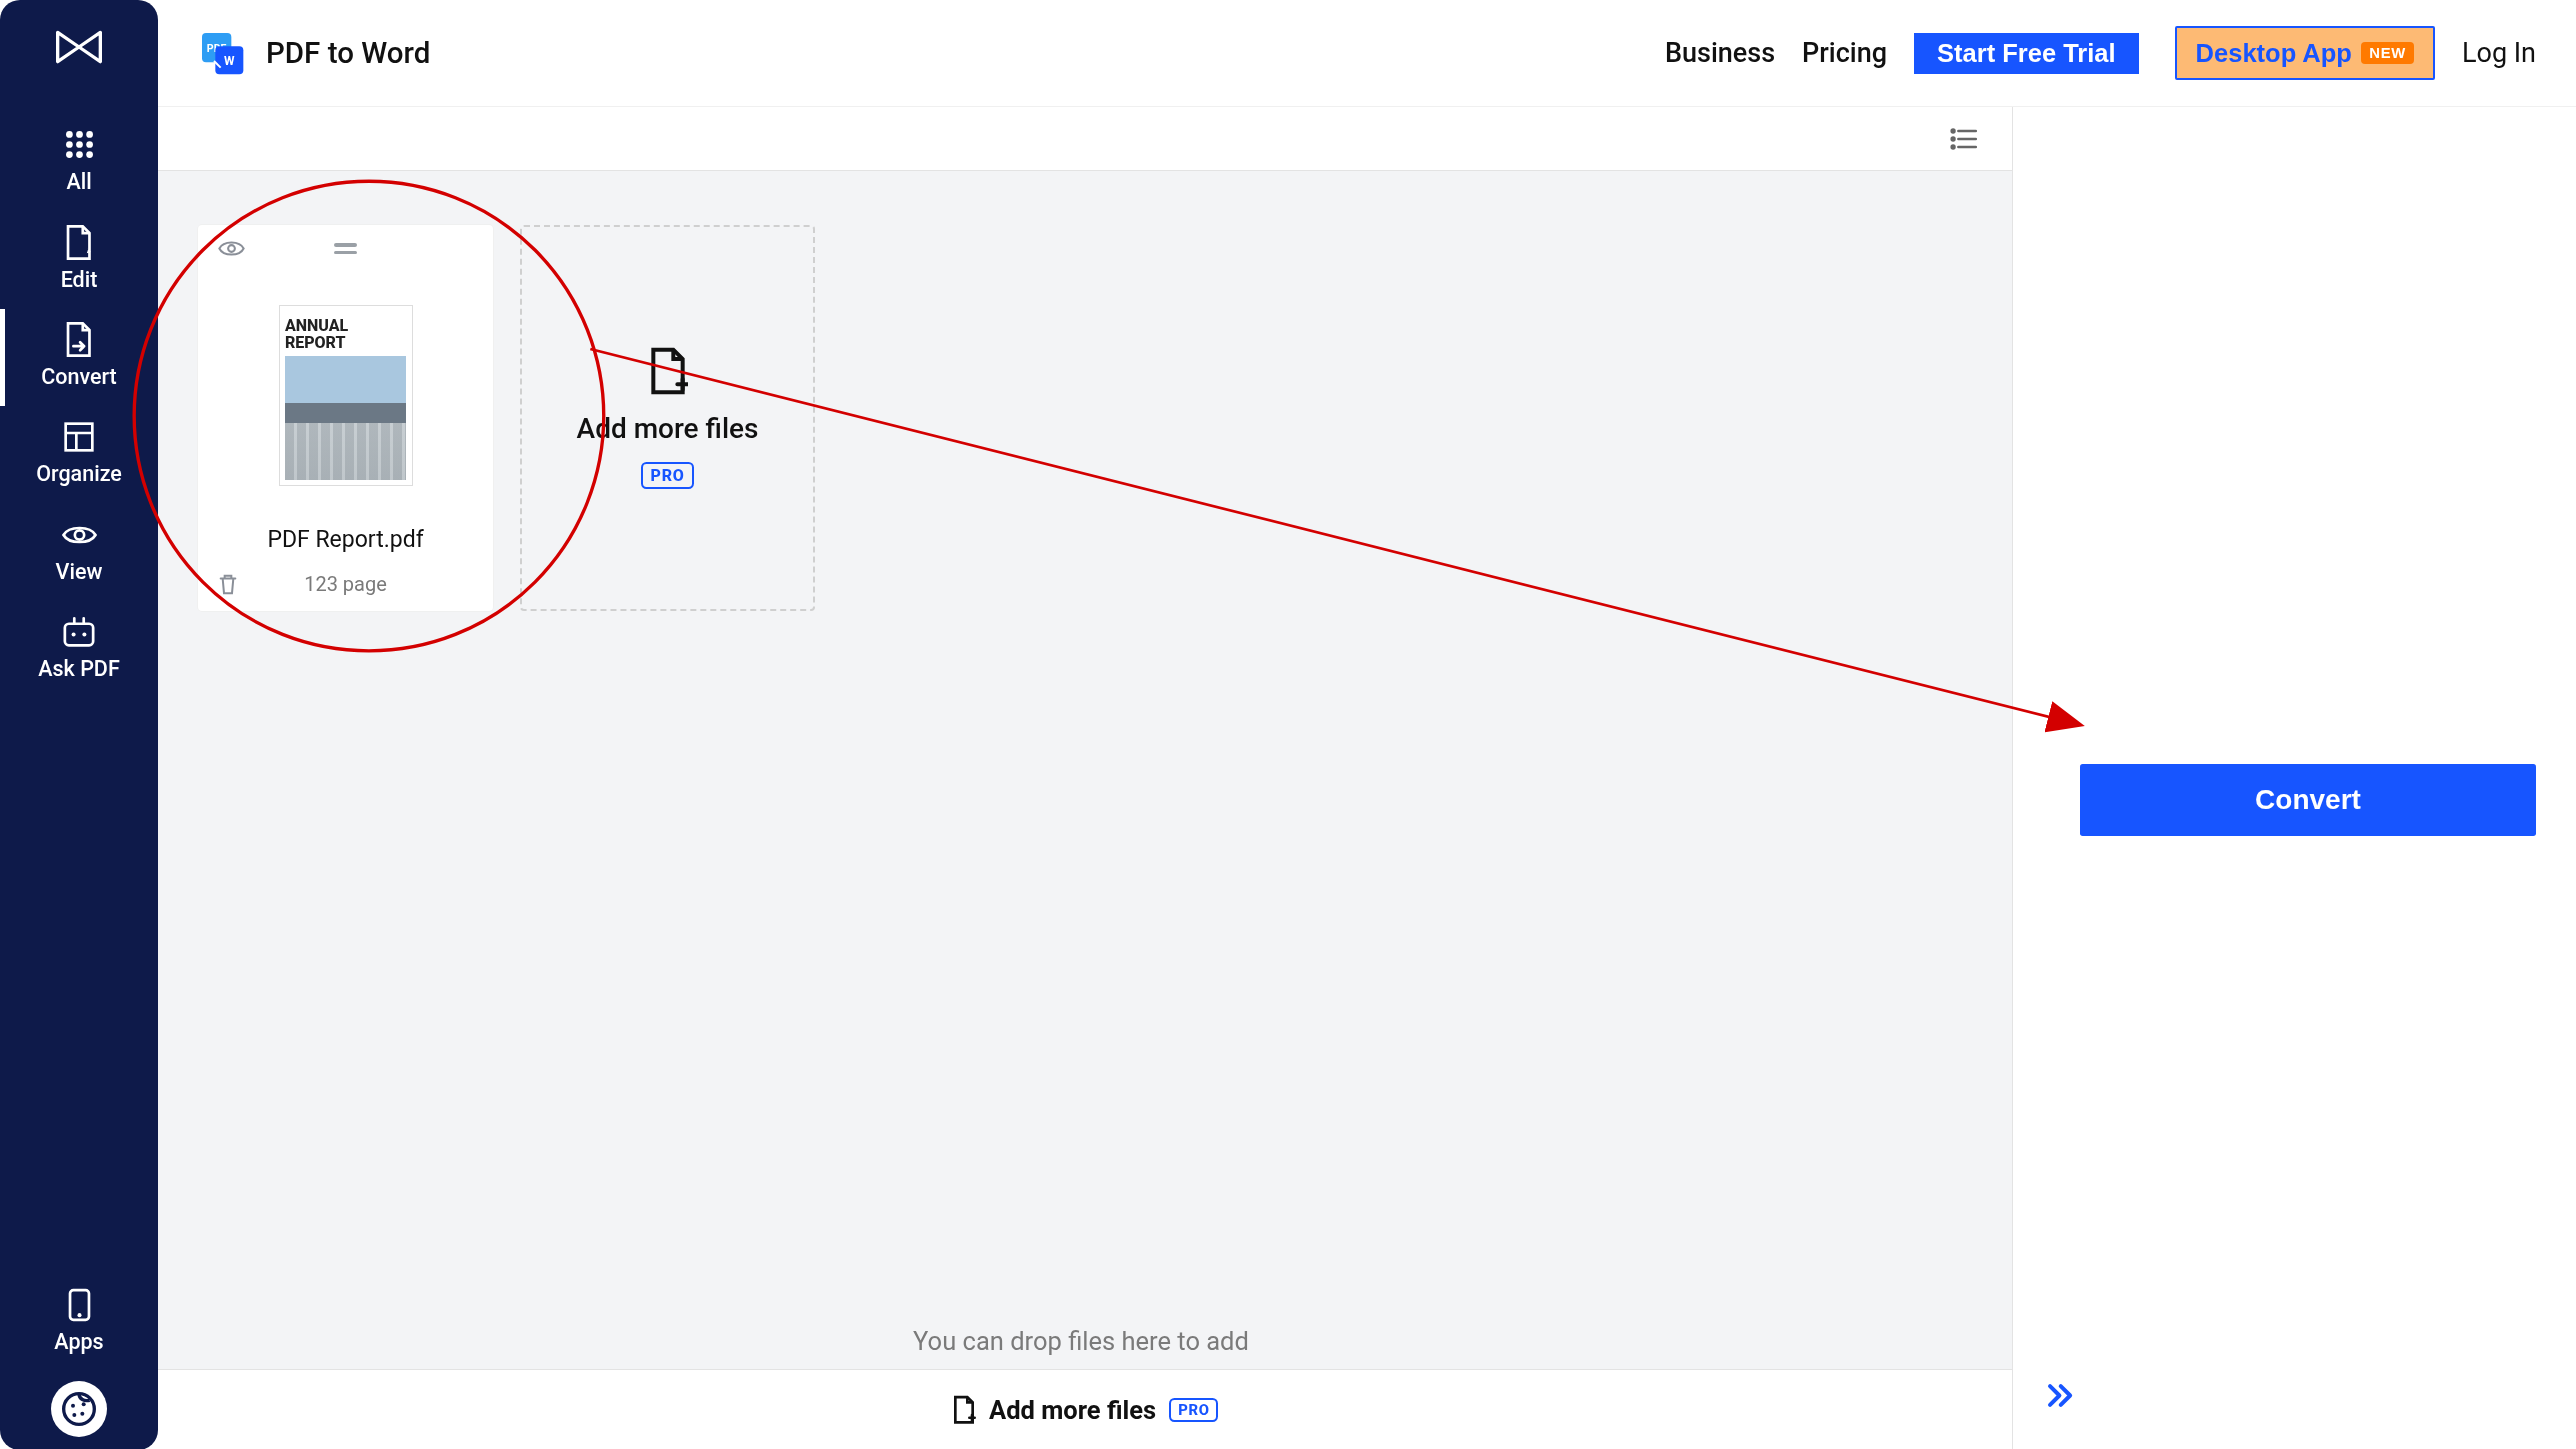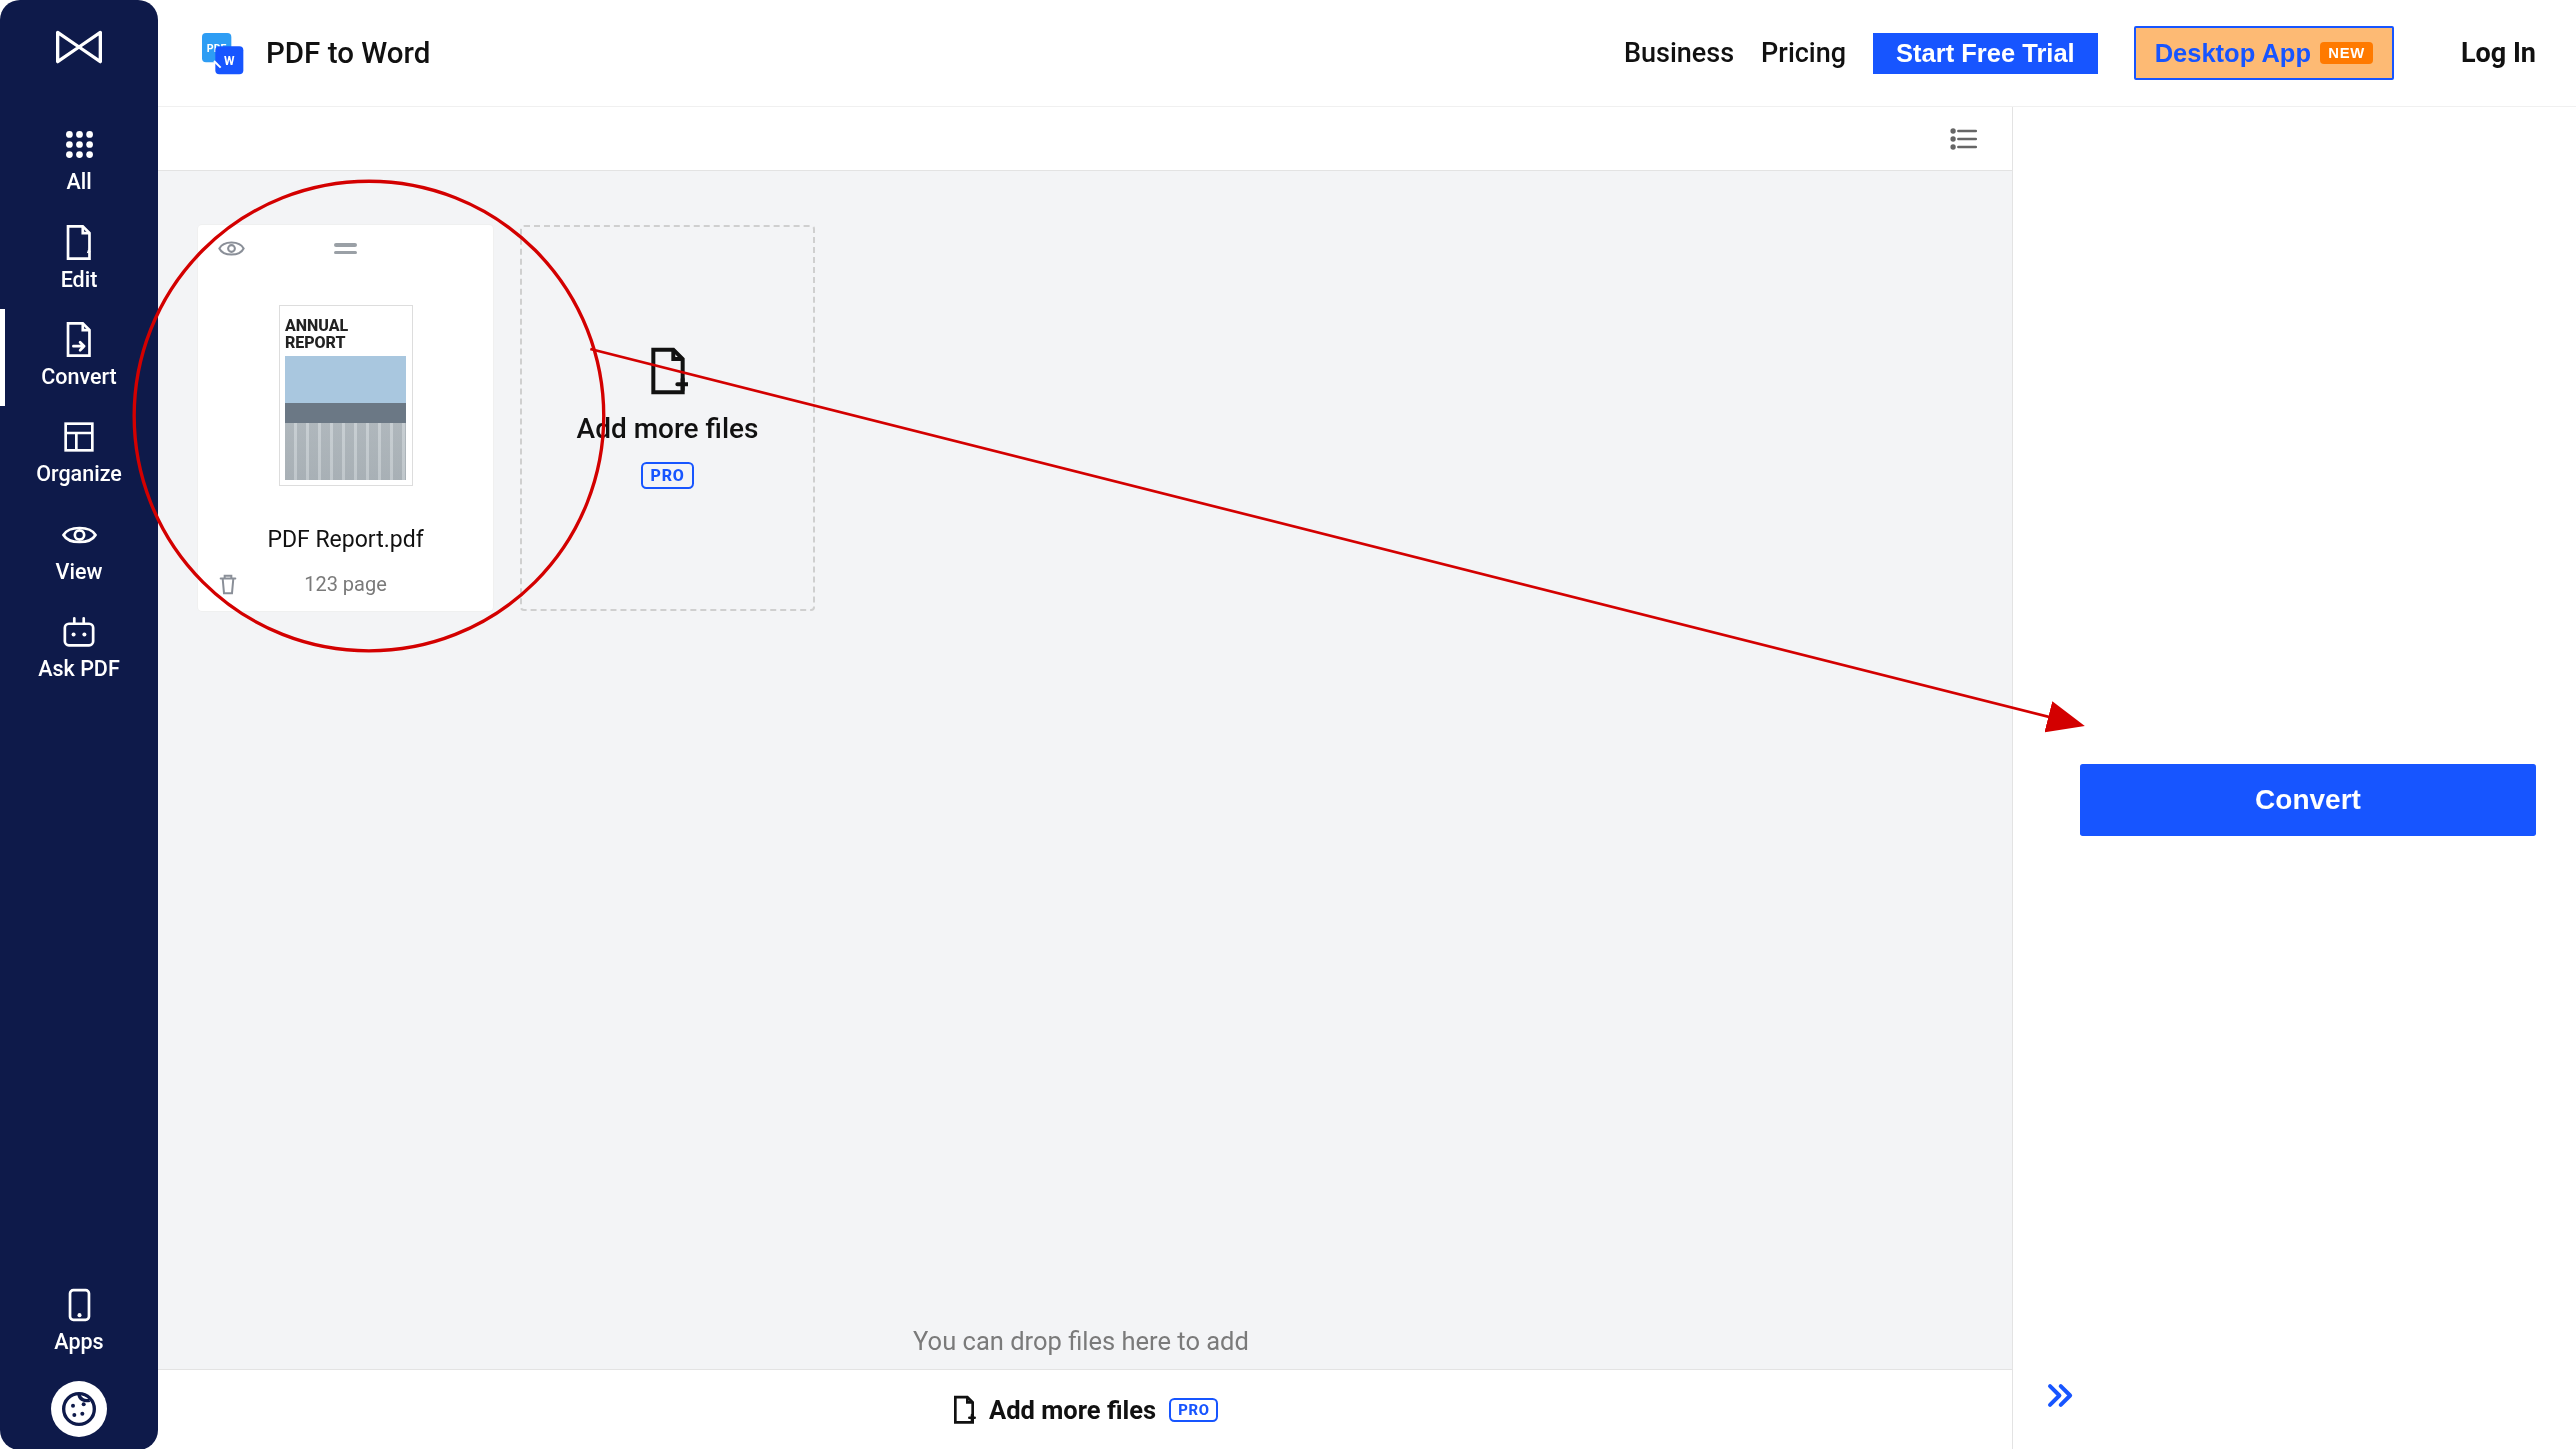--- a/index.html
+++ b/index.html
@@ -28,21 +28,21 @@
 
   .main{flex:1;display:flex;flex-direction:column;min-width:0;}
   .topbar{height:107px;display:flex;align-items:center;padding:0 40px;border-bottom:0.7px solid #f0f0f0;}
   .title-wrap{display:flex;align-items:center;gap:20px;}
   .title{font-size:29.5px;font-weight:500;}
   .top-right{margin-left:auto;display:flex;align-items:center;gap:27px;}
   .top-link{font-size:27px;font-weight:500;cursor:pointer;}
   .btn-primary{background:var(--blue);color:#fff;border:none;border-radius:0;padding:6px 23px;font-size:25.5px;font-weight:700;cursor:pointer;}
   .btn-outline{background:#fdba74;color:var(--blue);border:2px solid var(--blue);border-radius:2px;padding:10.7px 19px;font-size:25.5px;font-weight:700;cursor:pointer;display:flex;align-items:center;gap:9.4px;margin-left:9px;}
   .new-badge{background:#ff7a00;color:#fff;border-radius:4px;font-size:14.8px;font-weight:700;padding:2.7px 8px;letter-spacing:0.7px;}
-  .login{font-size:27px;font-weight:700;margin-left:40px;cursor:pointer;}
+  .login{font-size:27px;font-weight:400;cursor:pointer;}
 
   .content-row{flex:1;display:flex;min-height:0;}
 
   .workspace{flex:1;display:flex;flex-direction:column;min-width:0;}
   .toolbar{height:64px;border-bottom:0.7px solid var(--border);display:flex;align-items:center;justify-content:flex-end;padding:0 27px;}
   .toolbar button{background:none;border:none;cursor:pointer;padding:6.7px;}
   .canvas{flex:1;background:var(--light);position:relative;overflow:hidden;}
 
   .file-card{position:absolute;left:40px;top:54px;width:295px;height:386px;background:#fff;border-radius:4px;box-shadow:0 0 0 0.7px #eee;display:flex;flex-direction:column;}
   .file-card-head{height:47px;display:flex;align-items:center;justify-content:space-between;padding:0 20px;}

